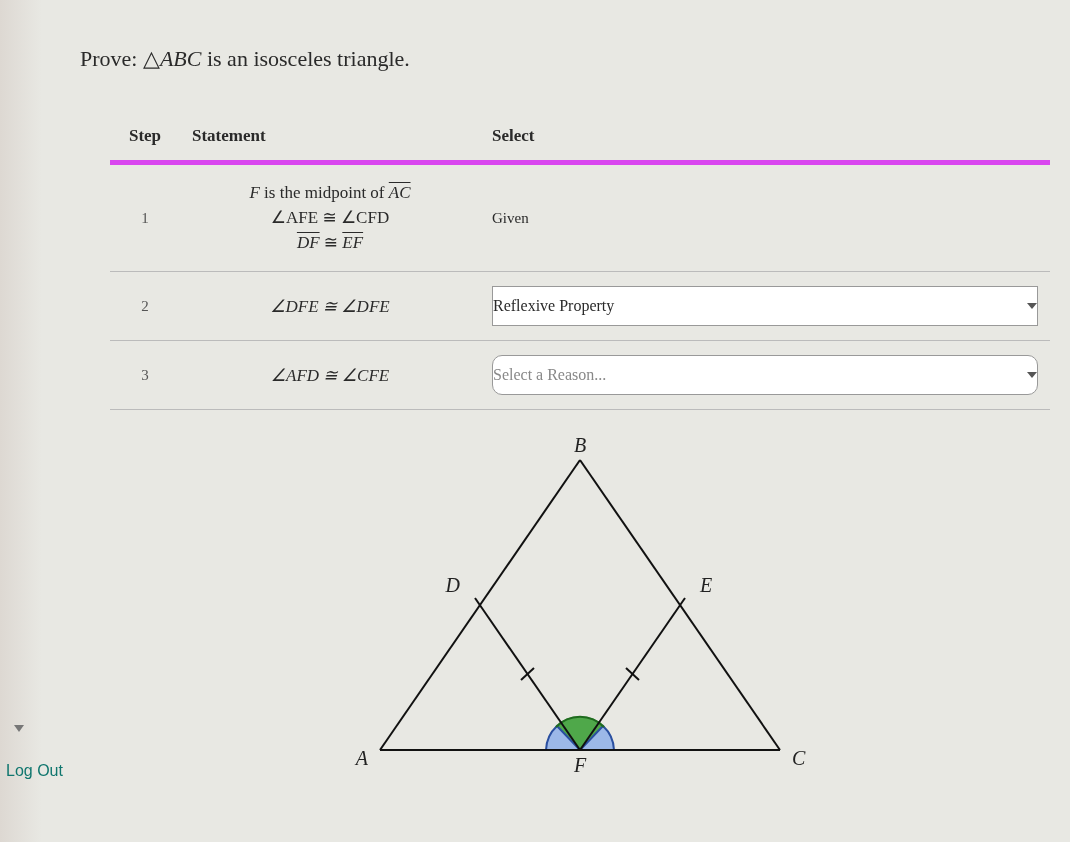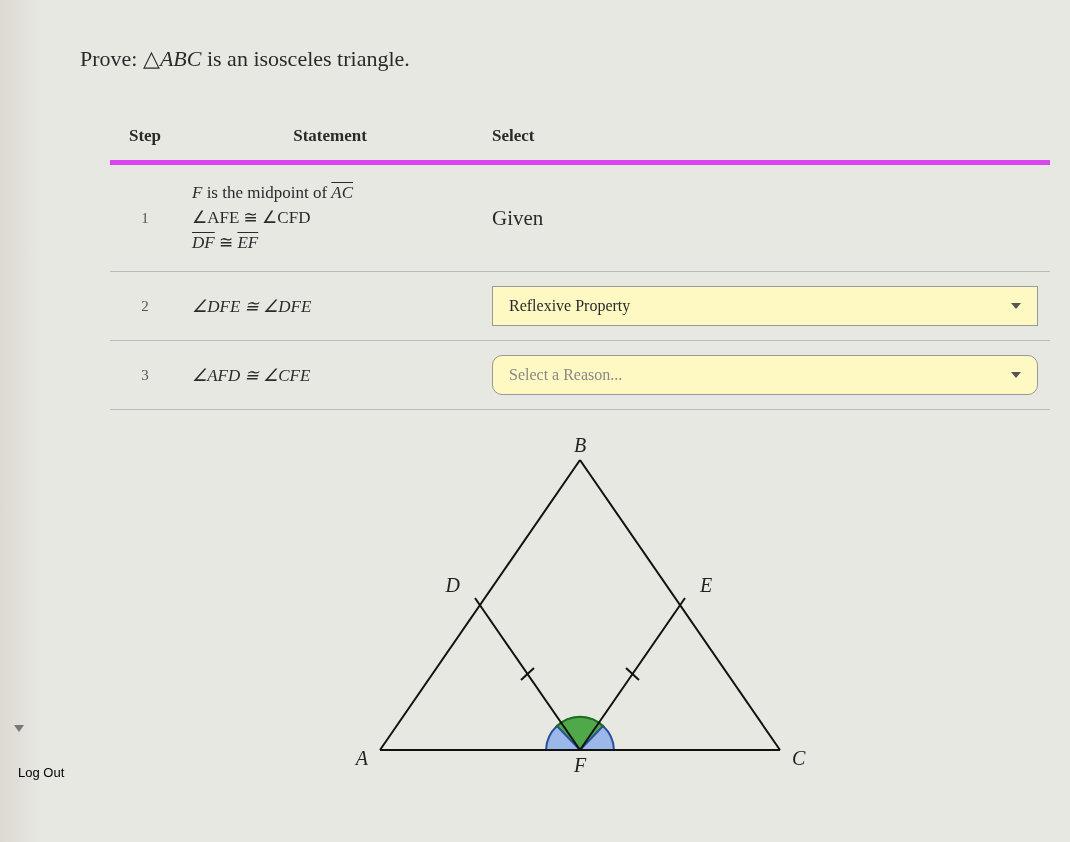--- a/index.html
+++ b/index.html
@@ -28,37 +28,37 @@
     border-collapse: collapse;
     font-size: 17px;
   }
   table.proof th {
     text-align: left;
     font-weight: bold;
     padding: 14px 12px;
     border-bottom: 5px solid #d946ef;
   }
   table.proof th.step-col { width: 70px; text-align: center;}
-  table.proof th.stmt-col { width: 300px; text-align: center;}
+  table.proof th.stmt-col { width: 300px; text-align: left;}
   table.proof th.reason-col { }
   table.proof td {
     padding: 14px 12px;
     border-bottom: 1px solid #bbb;
     vertical-align: middle;
   }
   td.step-cell { text-align: center; color:#555; font-size:15px;}
-  td.stmt-cell { text-align: left; font-style: italic; font-family: 'Times New Roman', serif; }
+  td.stmt-cell { text-align: center; font-style: italic; font-family: 'Times New Roman', serif; }
   td.stmt-cell .line { display:block; margin: 4px 0; font-style: normal;}
   .overline { text-decoration: overline; font-style: italic;}
   .ital { font-style: italic; }
-  .reason-static { font-size:21px; }
+  .reason-static { font-size:15px; }
   .reason-select {
     border: 1px solid #999;
-    background: #fef9c3;
-    padding: 10px 16px;
+    background: #ffffff;
+    padding: 10px 0;
     font-size: 16px;
     position: relative;
     display: flex;
     justify-content: space-between;
     align-items: center;
     cursor: pointer;
     width: 100%;
     font-family: Georgia, serif;
   }
   .reason-select.placeholder { color: #888; border-radius: 10px; }
@@ -71,24 +71,24 @@
   .figure-wrap {
     width: 940px;
     margin-left: 40px;
     text-align: center;
     margin-top: 20px;
   }
   svg.figure { display:block; margin: 0 auto; }
   .vlabel { font: italic 20px 'Times New Roman', serif; fill:#222; }
   .logout {
     position: absolute;
-    left: 18px;
+    left: 6px;
     bottom: 62px;
-    font-size: 13px;
-    color: #000000;
+    font-size: 16px;
+    color: #0f766e;
     font-family: Arial, sans-serif;
     cursor: pointer;
   }
   .left-strip {
     position:absolute;
     left:0; top:0; bottom:0;
     width:42px;
     background: linear-gradient(to right,#ddd8d2,#e8e8e3);
   }
   .small-chev {

